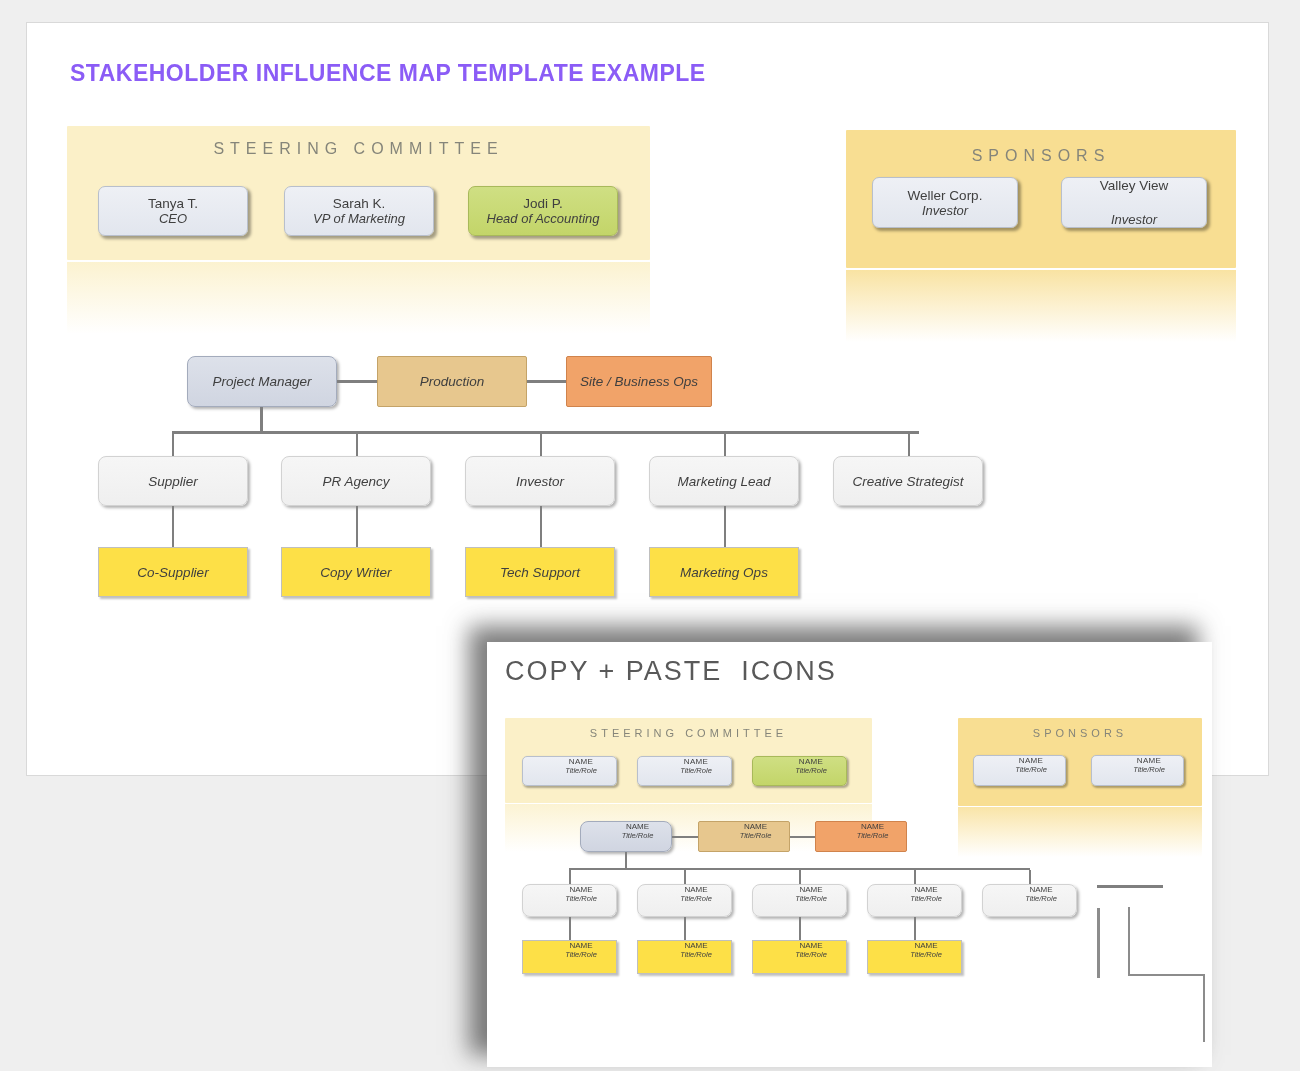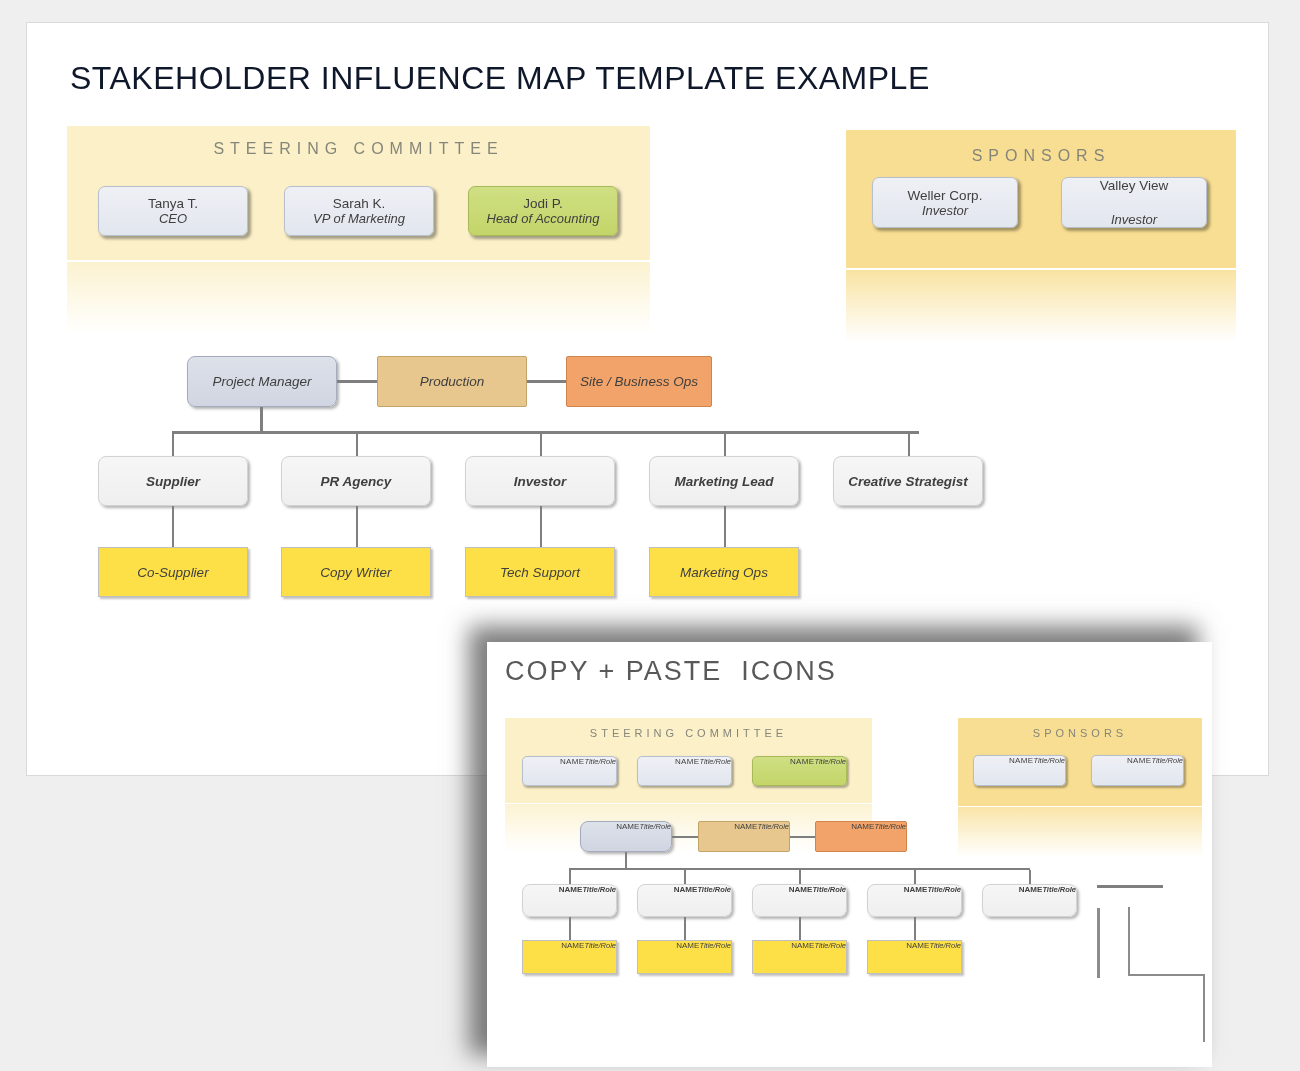--- a/index.html
+++ b/index.html
@@ -9,22 +9,22 @@
     position: relative; width: 1300px; height: 1071px;
     background: #efefef; overflow: hidden;
   }
   .abs { position: absolute; }
   
   .page {
     left: 26px; top: 22px; width: 1243px; height: 754px;
     background: #ffffff; border: 1px solid #d9d9d9;
   }
   .doc-title {
-    left: 70px; top: 60px; font-size: 32px; font-weight: normal;
-    color: #0f172a; letter-spacing: 0.5px; white-space: pre;
+    left: 70px; top: 60px; font-size: 23px; font-weight: bold;
+    color: #8b5cf6; letter-spacing: 0.5px; white-space: pre;
   }
   
   .panel { border-radius: 1px; }
   .panel-steering { background: #fbf0c8; }
   .panel-sponsors { background: #f8de92; }
   .panel-title {
     width: 100%; text-align: center; color: #85857a;
     letter-spacing: 6px; font-size: 16px; white-space: pre;
   }
   .reflection { pointer-events: none; }
@@ -39,39 +39,39 @@
   .member-name { font-size: 13.5px; color: #3f3f3f; }
   .member-role { font-size: 13px; font-style: italic; color: #3f3f3f; }
   
   .org-box {
     text-align: center; display: flex; align-items: center; justify-content: center;
     font-size: 13.5px; font-style: italic; color: #3f3f3f;
   }
   .org-blue   { background: linear-gradient(#dde1ea, #d0d5e1); border: 1px solid #a3abbc; border-radius: 8px; box-shadow: 2px 2px 3px rgba(0,0,0,0.3); }
   .org-tan    { background: #e7c78e; border: 1px solid #c4a368; border-radius: 2px; }
   .org-orange { background: #f1a369; border: 1px solid #d0834c; border-radius: 2px; }
-  .org-light  { background: linear-gradient(#f6f6f6, #efefef); border: 1px solid #d2d2d2; border-radius: 8px; box-shadow: 2px 2px 3px rgba(0,0,0,0.3); font-weight: bold; }
+  .org-light  { background: linear-gradient(#f6f6f6, #efefef); border: 1px solid #d2d2d2; border-radius: 8px; box-shadow: 2px 2px 3px rgba(0,0,0,0.3); }
   .org-white  { background: #fde047; border: 1.5px solid #bfbfbf; border-radius: 0; box-shadow: 2px 2px 2px rgba(0,0,0,0.25); }
   .line { background: #7f7f7f; }
   
   .cp-panel {
     left: 487px; top: 642px; width: 725px; height: 425px;
     background: #ffffff;
     box-shadow: -16px -14px 22px 2px rgba(75,75,75,0.72);
   }
   .cp-heading {
     left: 505px; top: 656px; font-size: 27px; color: #595959;
     letter-spacing: 2px; white-space: pre; text-align: center;
   }
   .mini-panel-title {
     width: 100%; text-align: center; color: #85857a;
     letter-spacing: 4px; font-size: 11px; white-space: pre;
   }
   .mini-box {
-    text-align: center; display: flex; flex-direction: row; justify-content: flex-end; padding-left: 23px;
+    text-align: center; display: flex; flex-direction: column; justify-content: flex-start; padding-left: 23px;
   }
   .mini-box .member-name { font-size: 8px; letter-spacing: 0.3px; }
   .mini-box .member-role { font-size: 7.5px; }
   .mini-member { border-radius: 5px; box-shadow: 1.5px 1.5px 2px rgba(0,0,0,0.3); }
   .mini-org-label { font-size: 8px; color: #3f3f3f; }
   .mini-org-role  { font-size: 7.5px; font-style: italic; color: #3f3f3f; }
   .thin-line { background: #8c8c8c; }
 </style>
 </head>
 <body>

